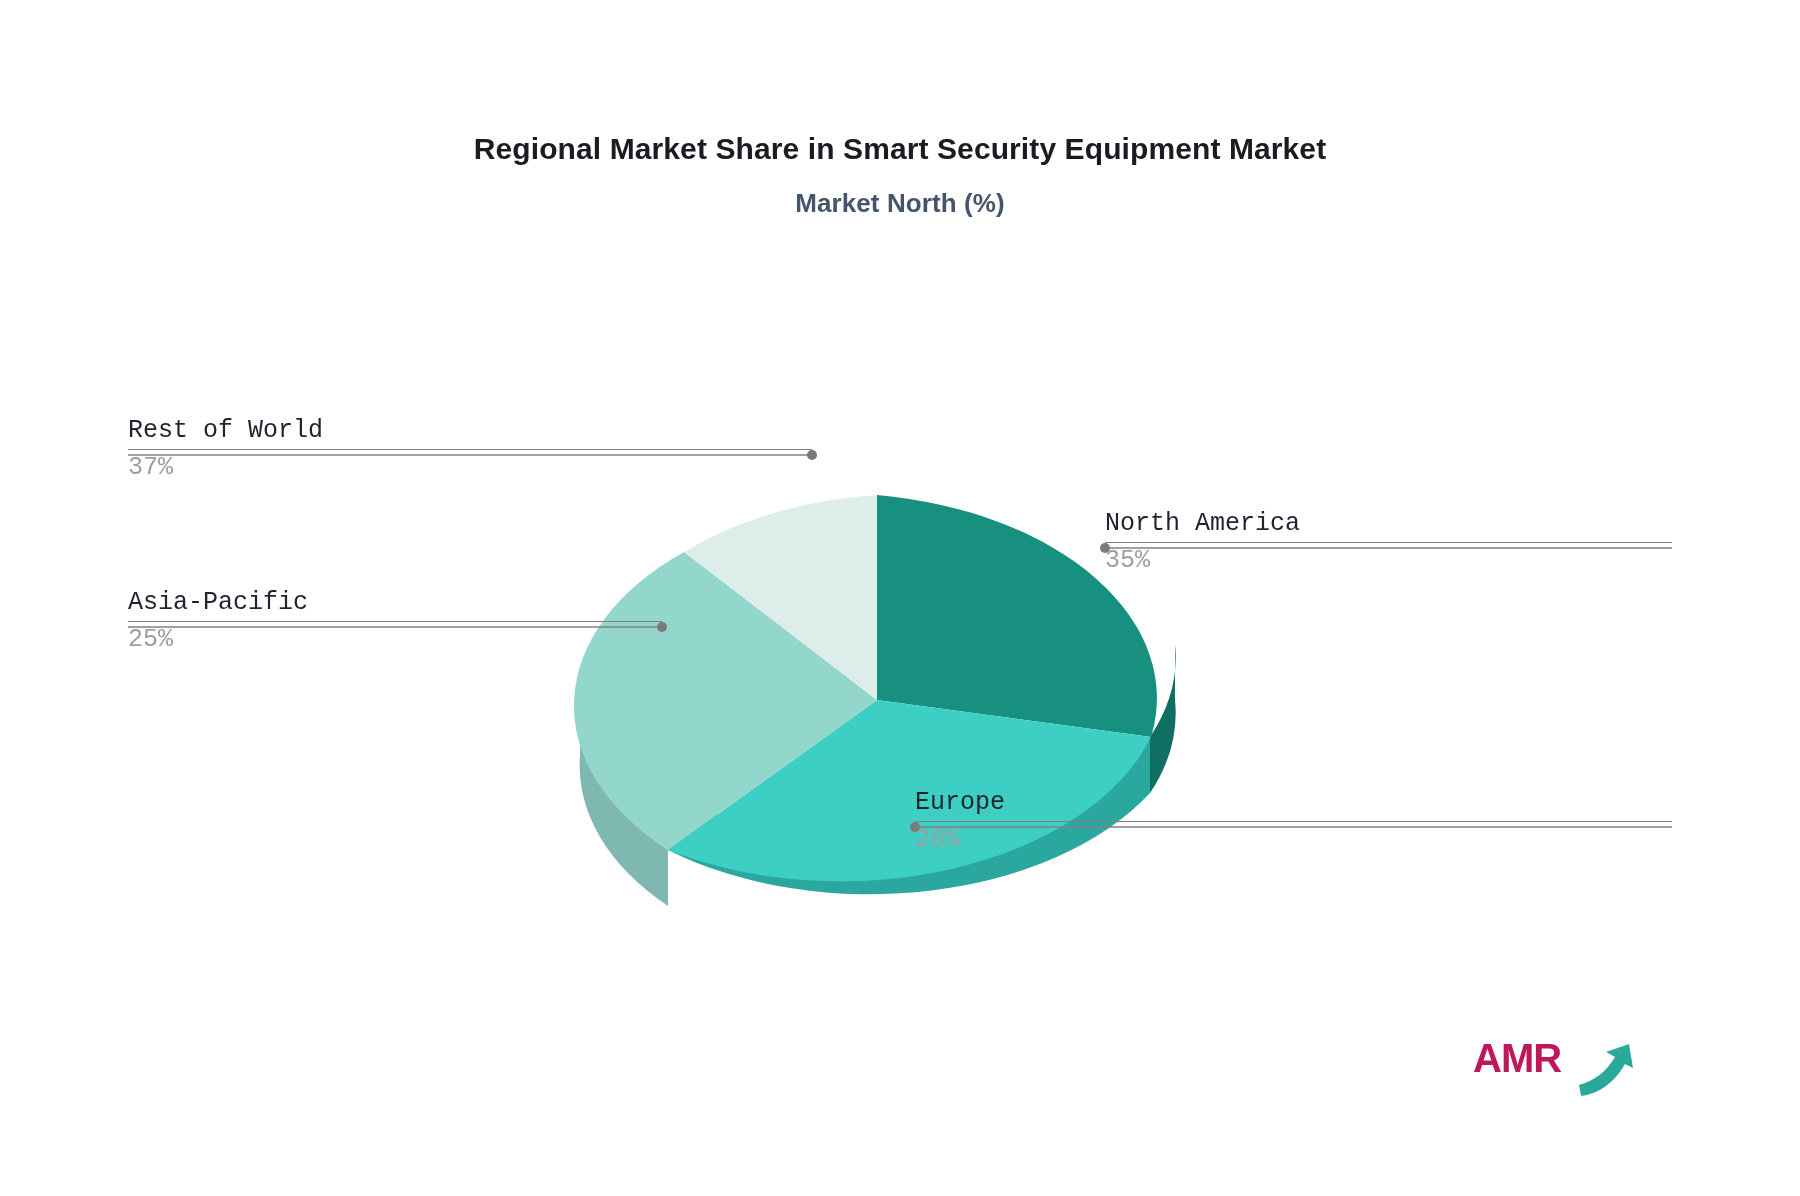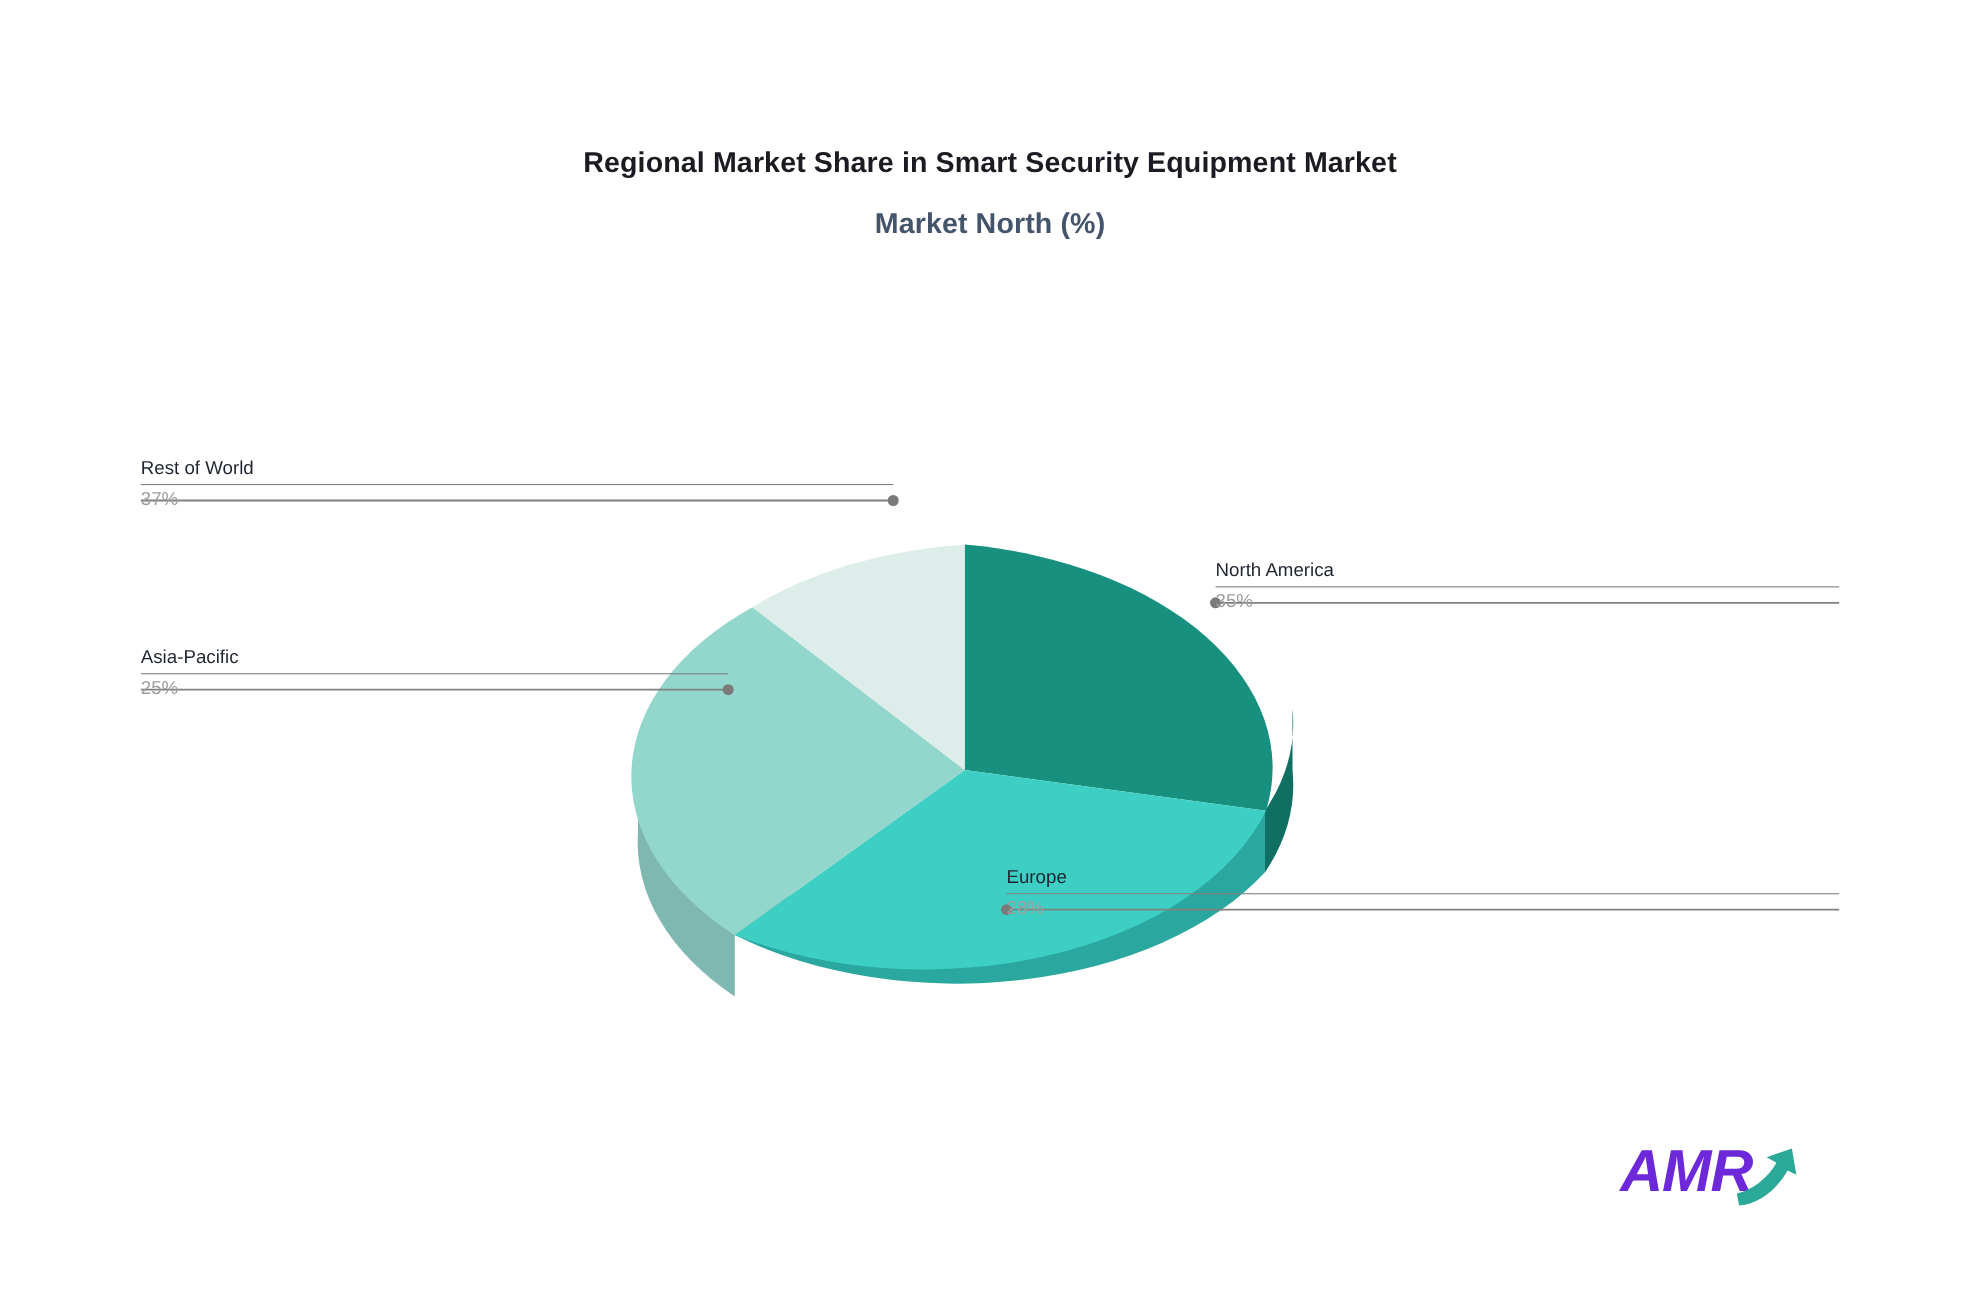--- a/index.html
+++ b/index.html
@@ -23,21 +23,21 @@
     height: 1196px;
   }
 
   
   .chart-title {
     position: absolute;
     left: 0;
     top: 132px;
     width: 1800px;
     text-align: center;
-    font-size: 26px;
+    font-size: 30px;
     font-weight: bold;
     color: #1b1b21;
     letter-spacing: 0.1px;
   }
   .chart-subtitle {
     position: absolute;
     left: 0;
     top: 188px;
     width: 1800px;
     text-align: center;
@@ -52,21 +52,22 @@
     position: absolute;
     left: 0;
     top: 0;
     width: 1800px;
     height: 1196px;
   }
 
   
   .callout {
     position: absolute;
-    font-size: 17px;
+    font-size: 25px;
+    font-family: Liberation Mono, monospace;
   }
   .callout .cat {
     color: #1f2430;
     white-space: nowrap;
     line-height: 1.08;
   }
   .callout .rule {
     height: 0;
     border-top: 1.6px solid #808080;
     margin: 5px 0 4px 0;
@@ -84,26 +85,25 @@
     position: absolute;
     left: 1473px;
     top: 1032px;
     width: 180px;
     height: 72px;
   }
   .amr-text {
     position: absolute;
     left: 0;
     top: 6px;
-    font-size: 54px;
+    font-size: 40px;
     font-weight: bold;
-    color: #6d28d9;
+    color: #be185d;
     letter-spacing: -1px;
     line-height: 1;
-    font-style: italic;
   }
 </style>
 </head>
 <body>
 
 <div class="canvas">
 
   <div class="chart-title">Regional Market Share in Smart Security Equipment Market</div>
 
   <div class="chart-subtitle">Market North (%)</div>

